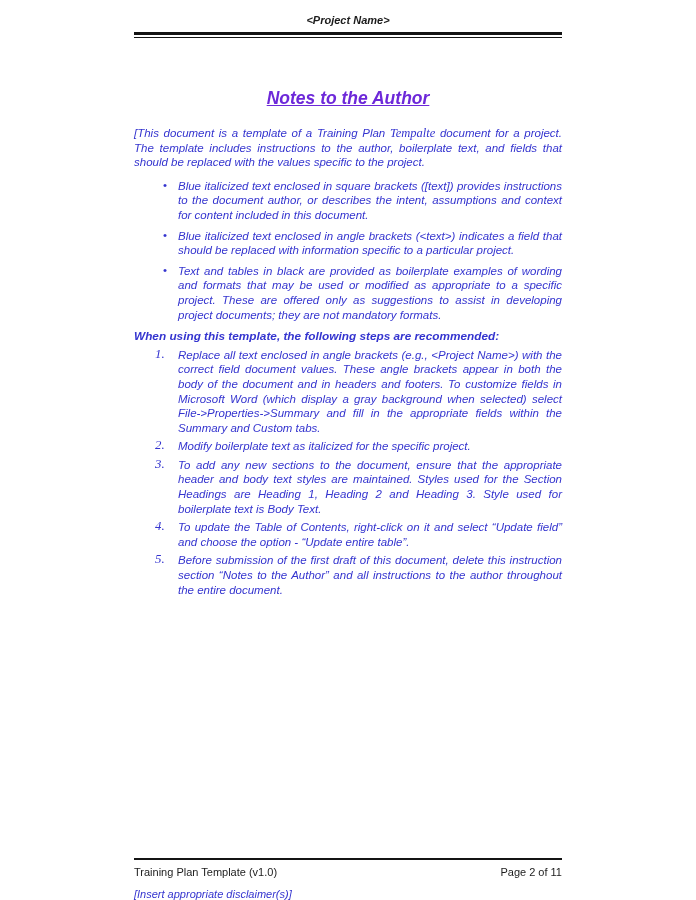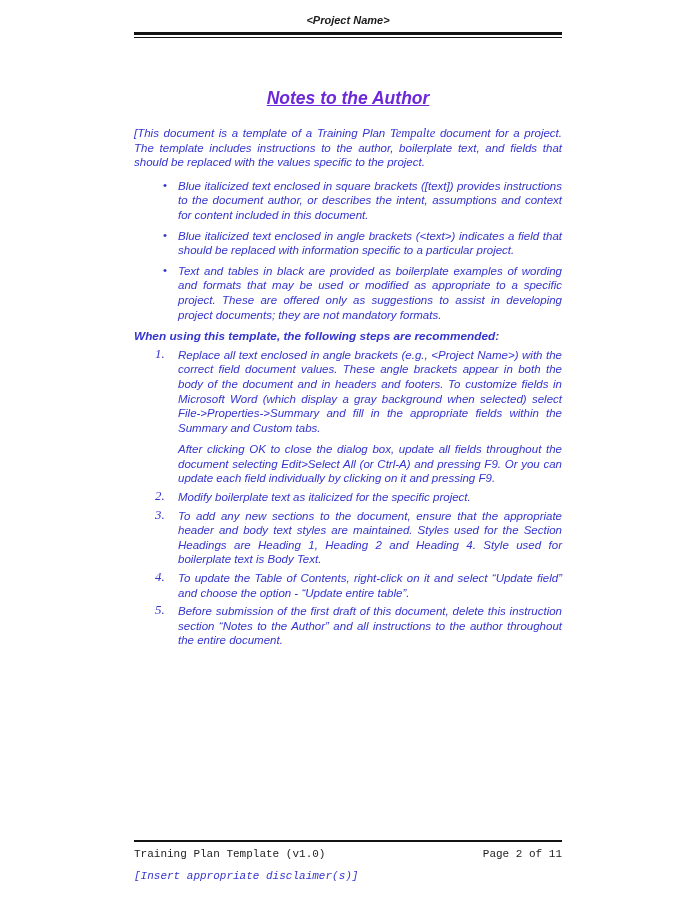--- a/index.html
+++ b/index.html
@@ -93,22 +93,20 @@
     font-family: "Liberation Serif", serif;
     font-style: italic;
     font-size: 12.8px;
     color: #3434cf;
   }
   .step-item .blue-para { margin-bottom: 7px; }
   .step-item .blue-para:last-child { margin-bottom: 0; }
   
   .footer {
     margin-top: auto;
-    padding-bottom: 18px;
-    font-family: Liberation Mono, monospace;
   }
   .footer-rule { height: 2px; background: #141414; }
   .footer-row {
     display: flex;
     justify-content: space-between;
     margin-top: 6px;
     font-size: 11px;
     color: #1c1c1c;
   }
   .footer-disclaimer {
@@ -147,29 +145,28 @@
       <p class="blue-para">Text and tables in black are provided as boilerplate examples of wording and formats that may be used or modified as appropriate to a specific project. These are offered only as suggestions to assist in developing project documents; they are not mandatory formats.</p>
     </div>
   </div>
 
   <div class="steps-heading">When using this template, the following steps are recommended:</div>
 
   <div>
     <div class="step-item">
       <span class="step-num">1.</span>
       <p class="blue-para">Replace all text enclosed in angle brackets (e.g., &lt;Project Name&gt;) with the correct field document values. These angle brackets appear in both the body of the document and in headers and footers. To customize fields in Microsoft Word (which display a gray background when selected) select File-&gt;Properties-&gt;Summary and fill in the appropriate fields within the Summary and Custom tabs.</p>
-      <p class="blue-para">After clicking OK to close the dialog box, update all fields throughout the document selecting Edit&gt;Select All (or Ctrl-A) and pressing F9. Or you can update each field individually by clicking on it and pressing F9.</p>
     </div>
     <div class="step-item">
       <span class="step-num">2.</span>
       <p class="blue-para">Modify boilerplate text as italicized for the specific project.</p>
     </div>
     <div class="step-item">
       <span class="step-num">3.</span>
-      <p class="blue-para">To add any new sections to the document, ensure that the appropriate header and body text styles are maintained. Styles used for the Section Headings are Heading 1, Heading 2 and Heading 4. Style used for boilerplate text is Body Text.</p>
+      <p class="blue-para">To add any new sections to the document, ensure that the appropriate header and body text styles are maintained. Styles used for the Section Headings are Heading 1, Heading 2 and Heading 3. Style used for boilerplate text is Body Text.</p>
     </div>
     <div class="step-item">
       <span class="step-num">4.</span>
       <p class="blue-para">To update the Table of Contents, right-click on it and select “Update field” and choose the option - “Update entire table”.</p>
     </div>
     <div class="step-item">
       <span class="step-num">5.</span>
       <p class="blue-para">Before submission of the first draft of this document, delete this instruction section “Notes to the Author” and all instructions to the author throughout the entire document.</p>
     </div>
   </div>

